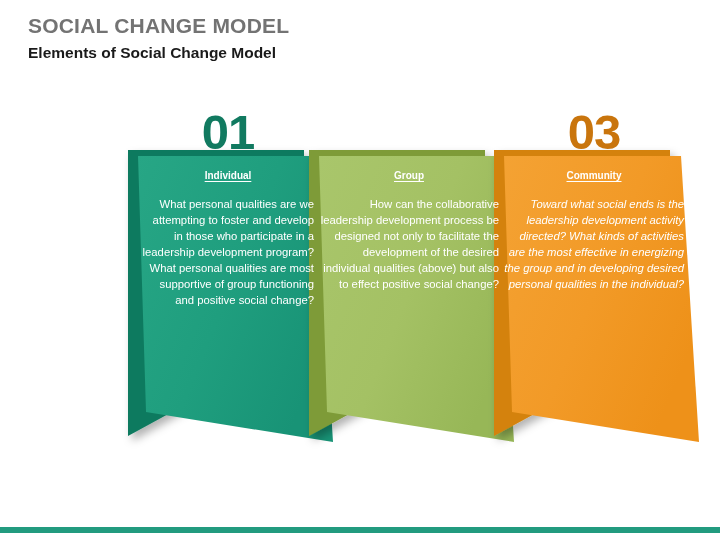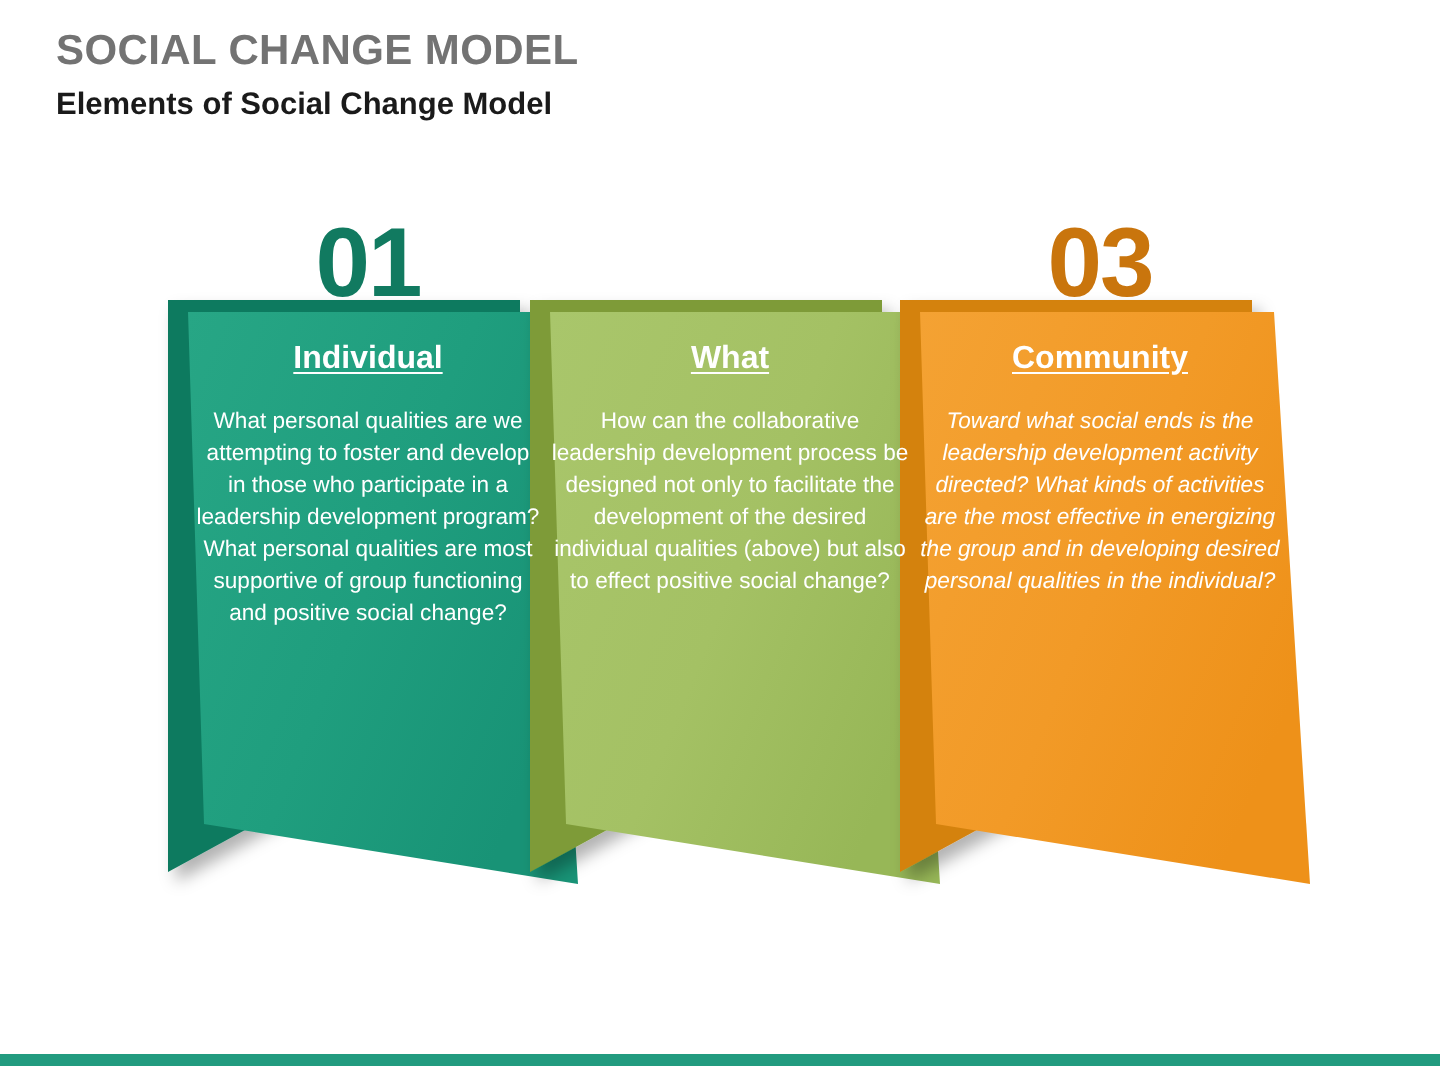--- a/index.html
+++ b/index.html
@@ -55,20 +55,21 @@
     top: 0;
     width: 720px;
     height: 540px;
   }
 
   .card {
     position: absolute;
     top: 108px;
     width: 200px;
     height: 340px;
+    margin-left: 44px;
   }
   .card-1 { left: 84px; }
   .card-2 { left: 265px; }
   .card-3 { left: 450px; }
 
   
   .card-number {
     position: absolute;
     top: 0;
     left: 0;
@@ -109,30 +110,30 @@
     width: 200px;
     height: 298px;
     z-index: 2;
     padding: 0;
     box-sizing: border-box;
     pointer-events: none;
   }
   .card-heading {
     margin: 20px 0 0 0;
     text-align: center;
-    font-size: 16px;
+    font-size: 10px;
     font-weight: bold;
     color: #ffffff;
     text-decoration: underline;
     text-underline-offset: 2px;
     line-height: 1.2;
   }
   .card-body {
     margin: 14px 0 0 0;
-    text-align: center;
+    text-align: right;
     font-size: 11.3px;
     color: #ffffff;
     line-height: 1.42;
   }
   .card-1 .card-body { padding: 0 14px; }
   .card-2 .card-body { padding: 0 10px; }
   .card-3 .card-body { padding: 0 10px; font-style: italic; }
 
   
   .footer-bar {
@@ -201,21 +202,21 @@
             </linearGradient>
           </defs>
           <g filter="url(#sh2)">
             <path d="M0,0 L176,0 L176,268 L88,238 L0,286 Z" fill="#7e9b37"></path>
           </g>
           <path d="M10,6 L187,6 L205,292 L18,262 Z" fill="url(#g2front)"></path>
         </svg>
       </div>
 
       <div class="banner-content">
-        <div class="card-heading">What </div>
+        <div class="card-heading">Group </div>
         <div class="card-body">How can the collaborative leadership development process be designed not only to facilitate the development of the desired individual qualities (above) but also to effect positive social change?</div>
       </div>
     </div>
 
     <div class="card card-3">
       <div class="card-number">03</div>
 
       <div class="banner">
         <svg width="230" height="340" viewBox="0 0 230 340" xmlns="http://www.w3.org/2000/svg">
           <defs>

